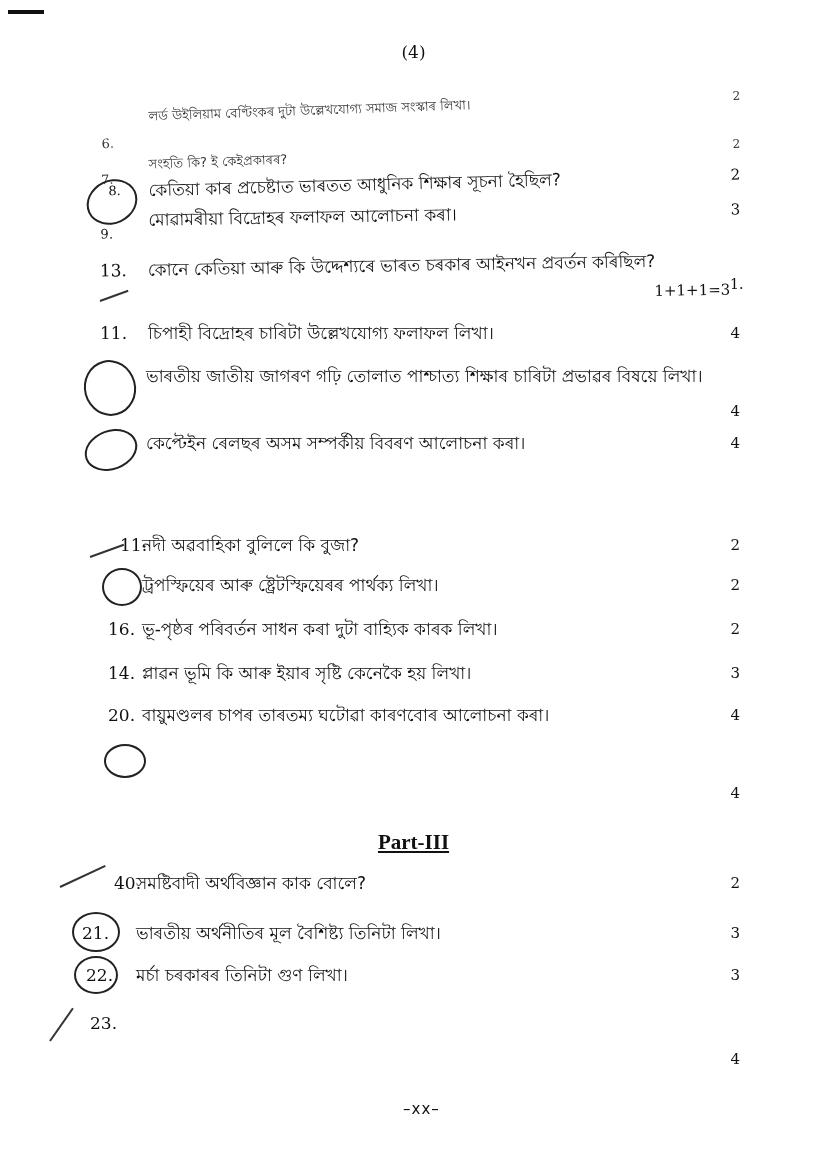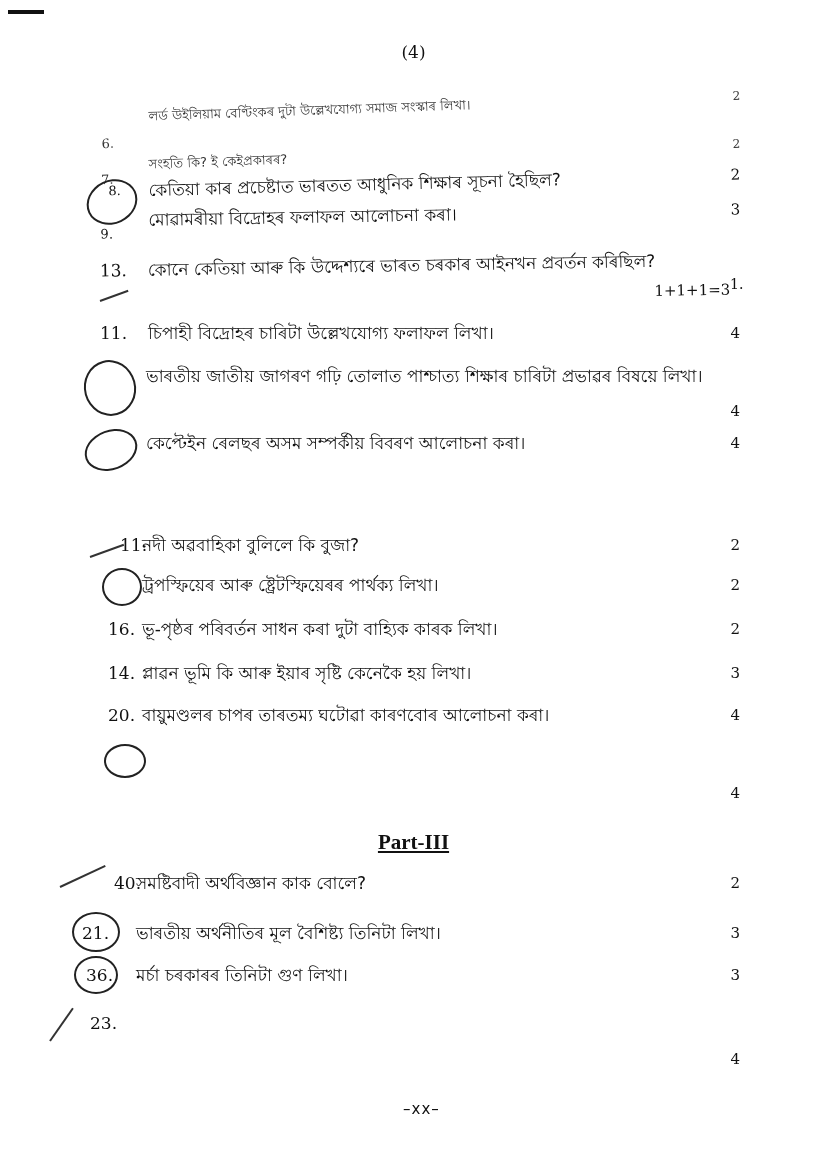--- a/index.html
+++ b/index.html
@@ -112,21 +112,21 @@
     <span class="text" style="left:36px">সমষ্টিবাদী অৰ্থবিজ্ঞান কাক বোলে?</span>
     <span class="marks">2</span>
   </div>
   <div class="q" style="top:918px;">
     <span class="num" style="left:-18px">21.</span>
     <span class="text" style="left:36px">ভাৰতীয় অৰ্থনীতিৰ মূল বৈশিষ্ট্য তিনিটা লিখা।</span>
     <span class="marks">3</span>
   </div>
   <div class="circle" style="left:72px;top:912px;width:44px;height:36px;"></div>
   <div class="q" style="top:960px;">
-    <span class="num" style="left:-14px">36.</span>
+    <span class="num" style="left:-14px">22.</span>
     <span class="text" style="left:36px">মৰ্চা চৰকাৰৰ তিনিটা গুণ লিখা।</span>
     <span class="marks">3</span>
   </div>
   <div class="circle" style="left:74px;top:956px;width:40px;height:34px;"></div>
   <div class="q" style="top:1008px;height:64px;">
     <span class="num" style="left:-10px">23.</span>
     <span class="marks" style="top:36px">4</span>
   </div>
 
   <div class="tick" style="left:100px;top:300px;width:30px;transform:rotate(-20deg);"></div>

